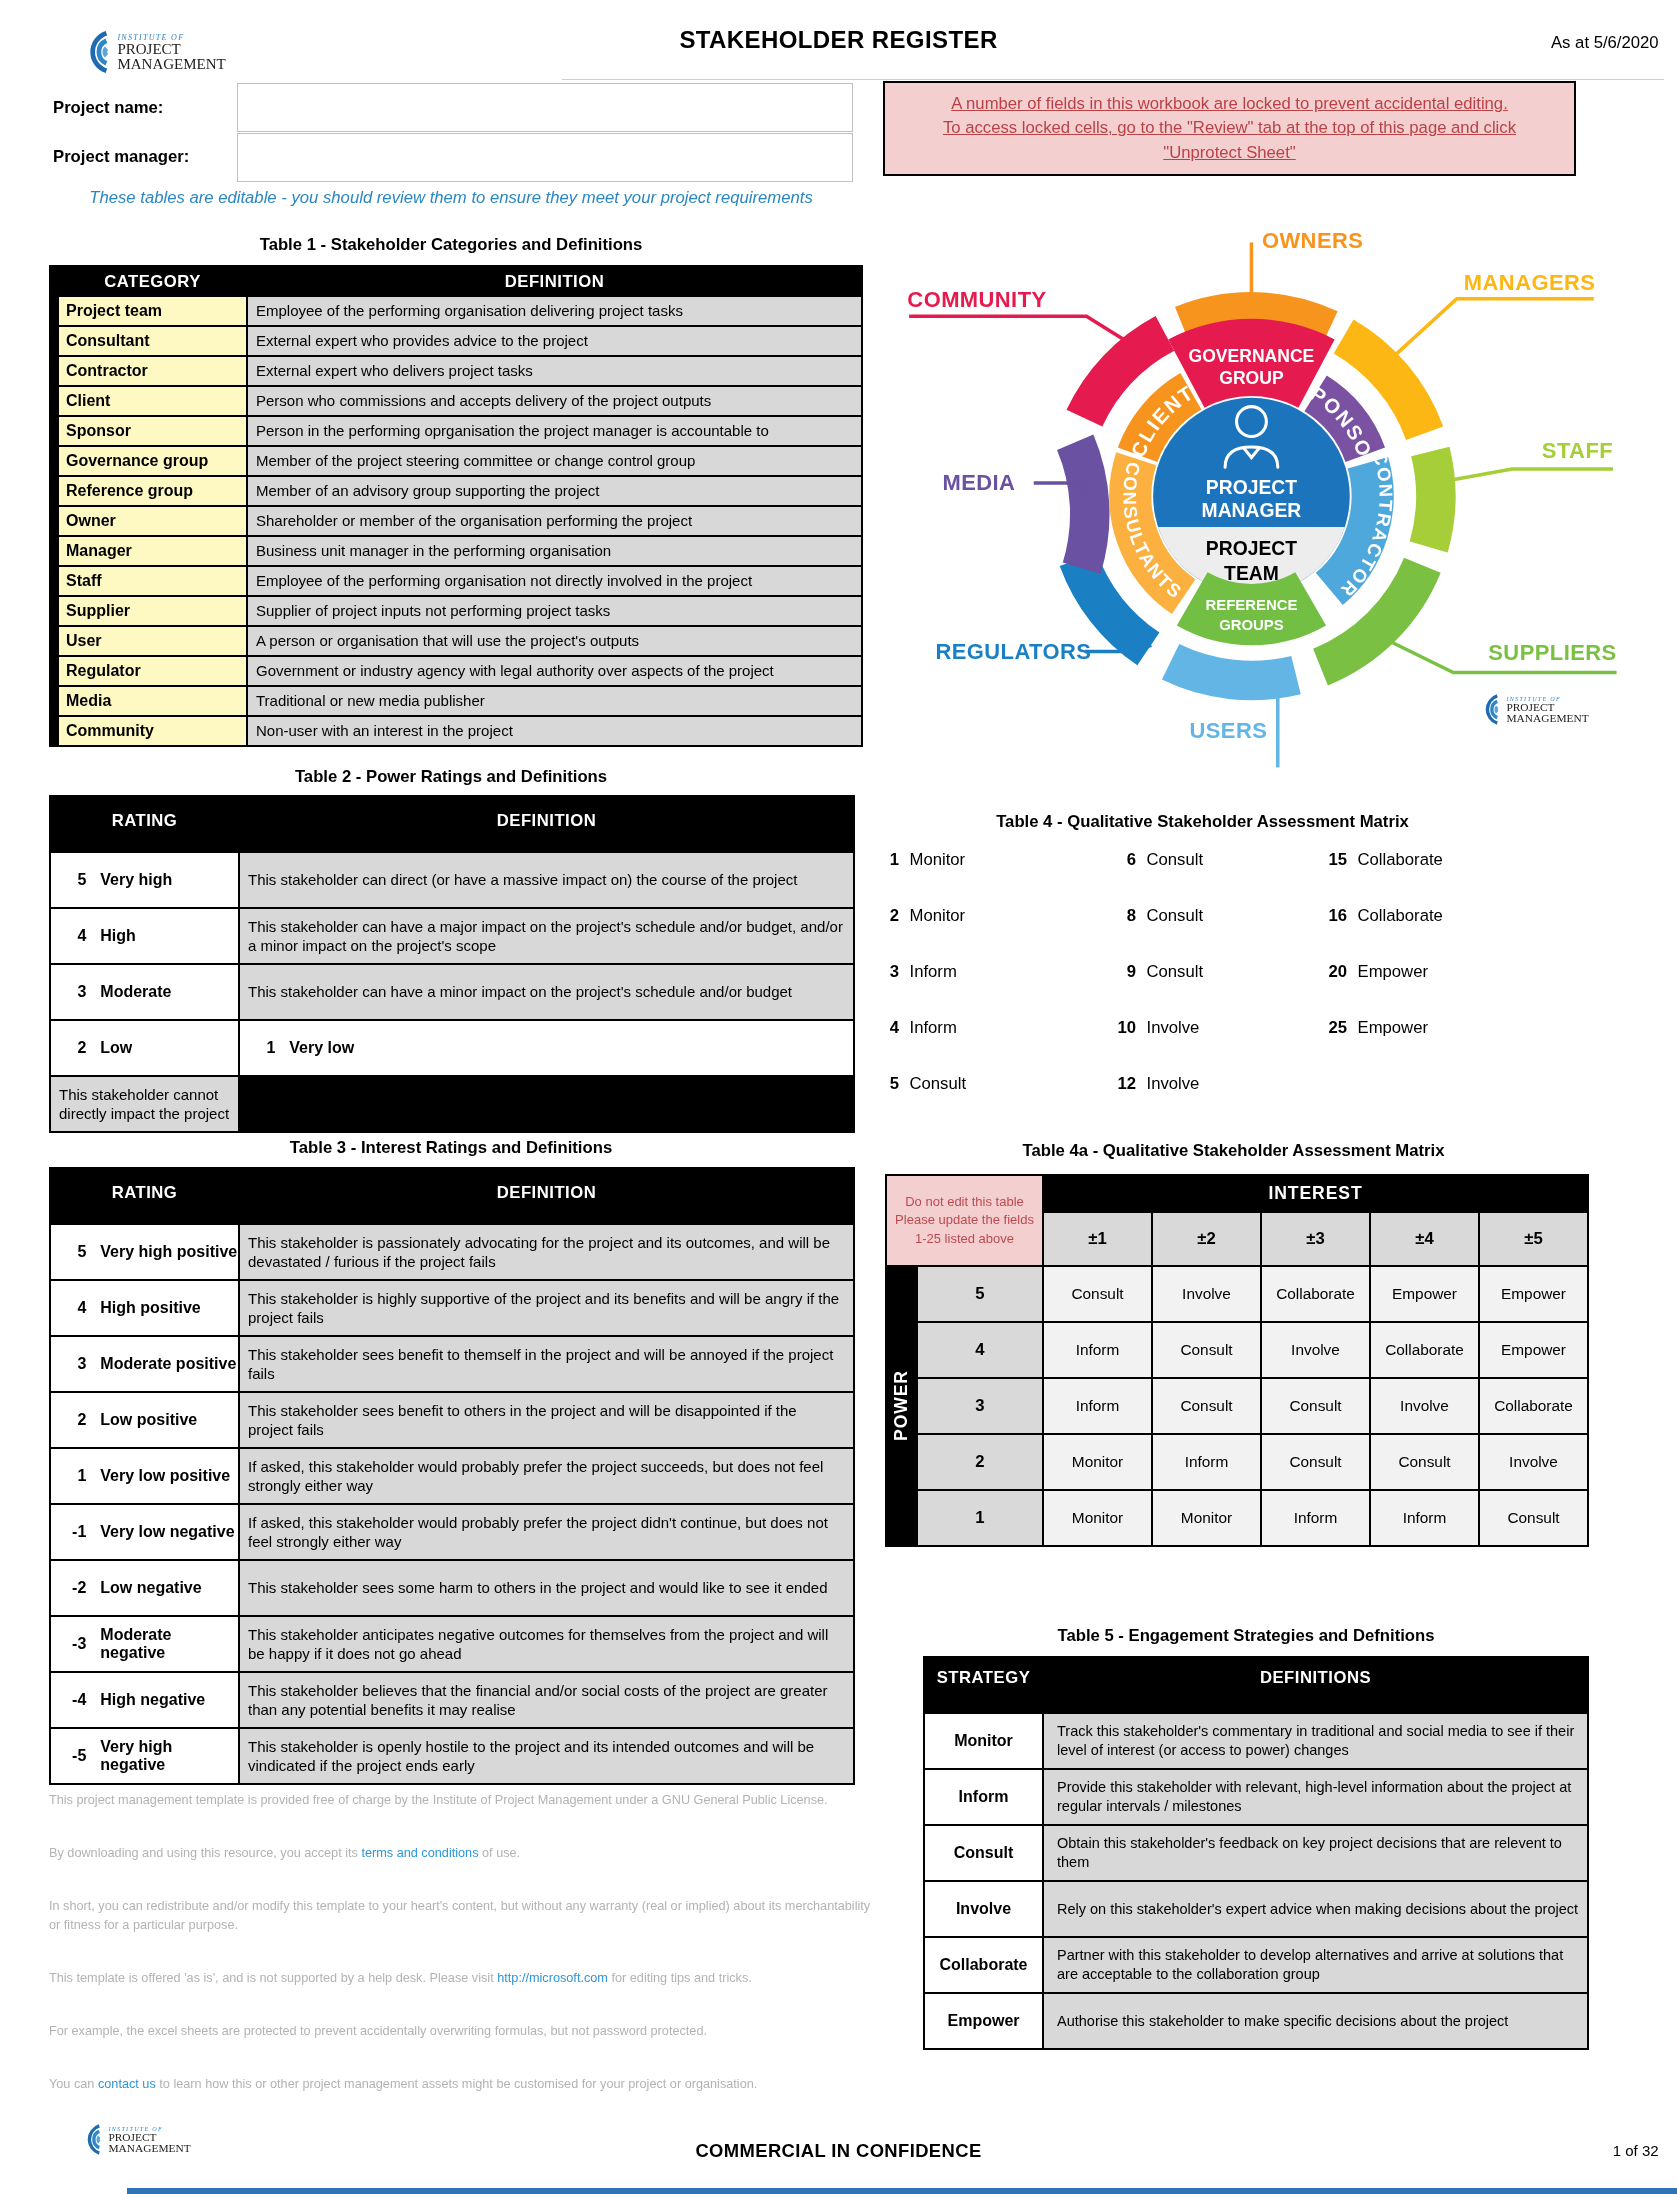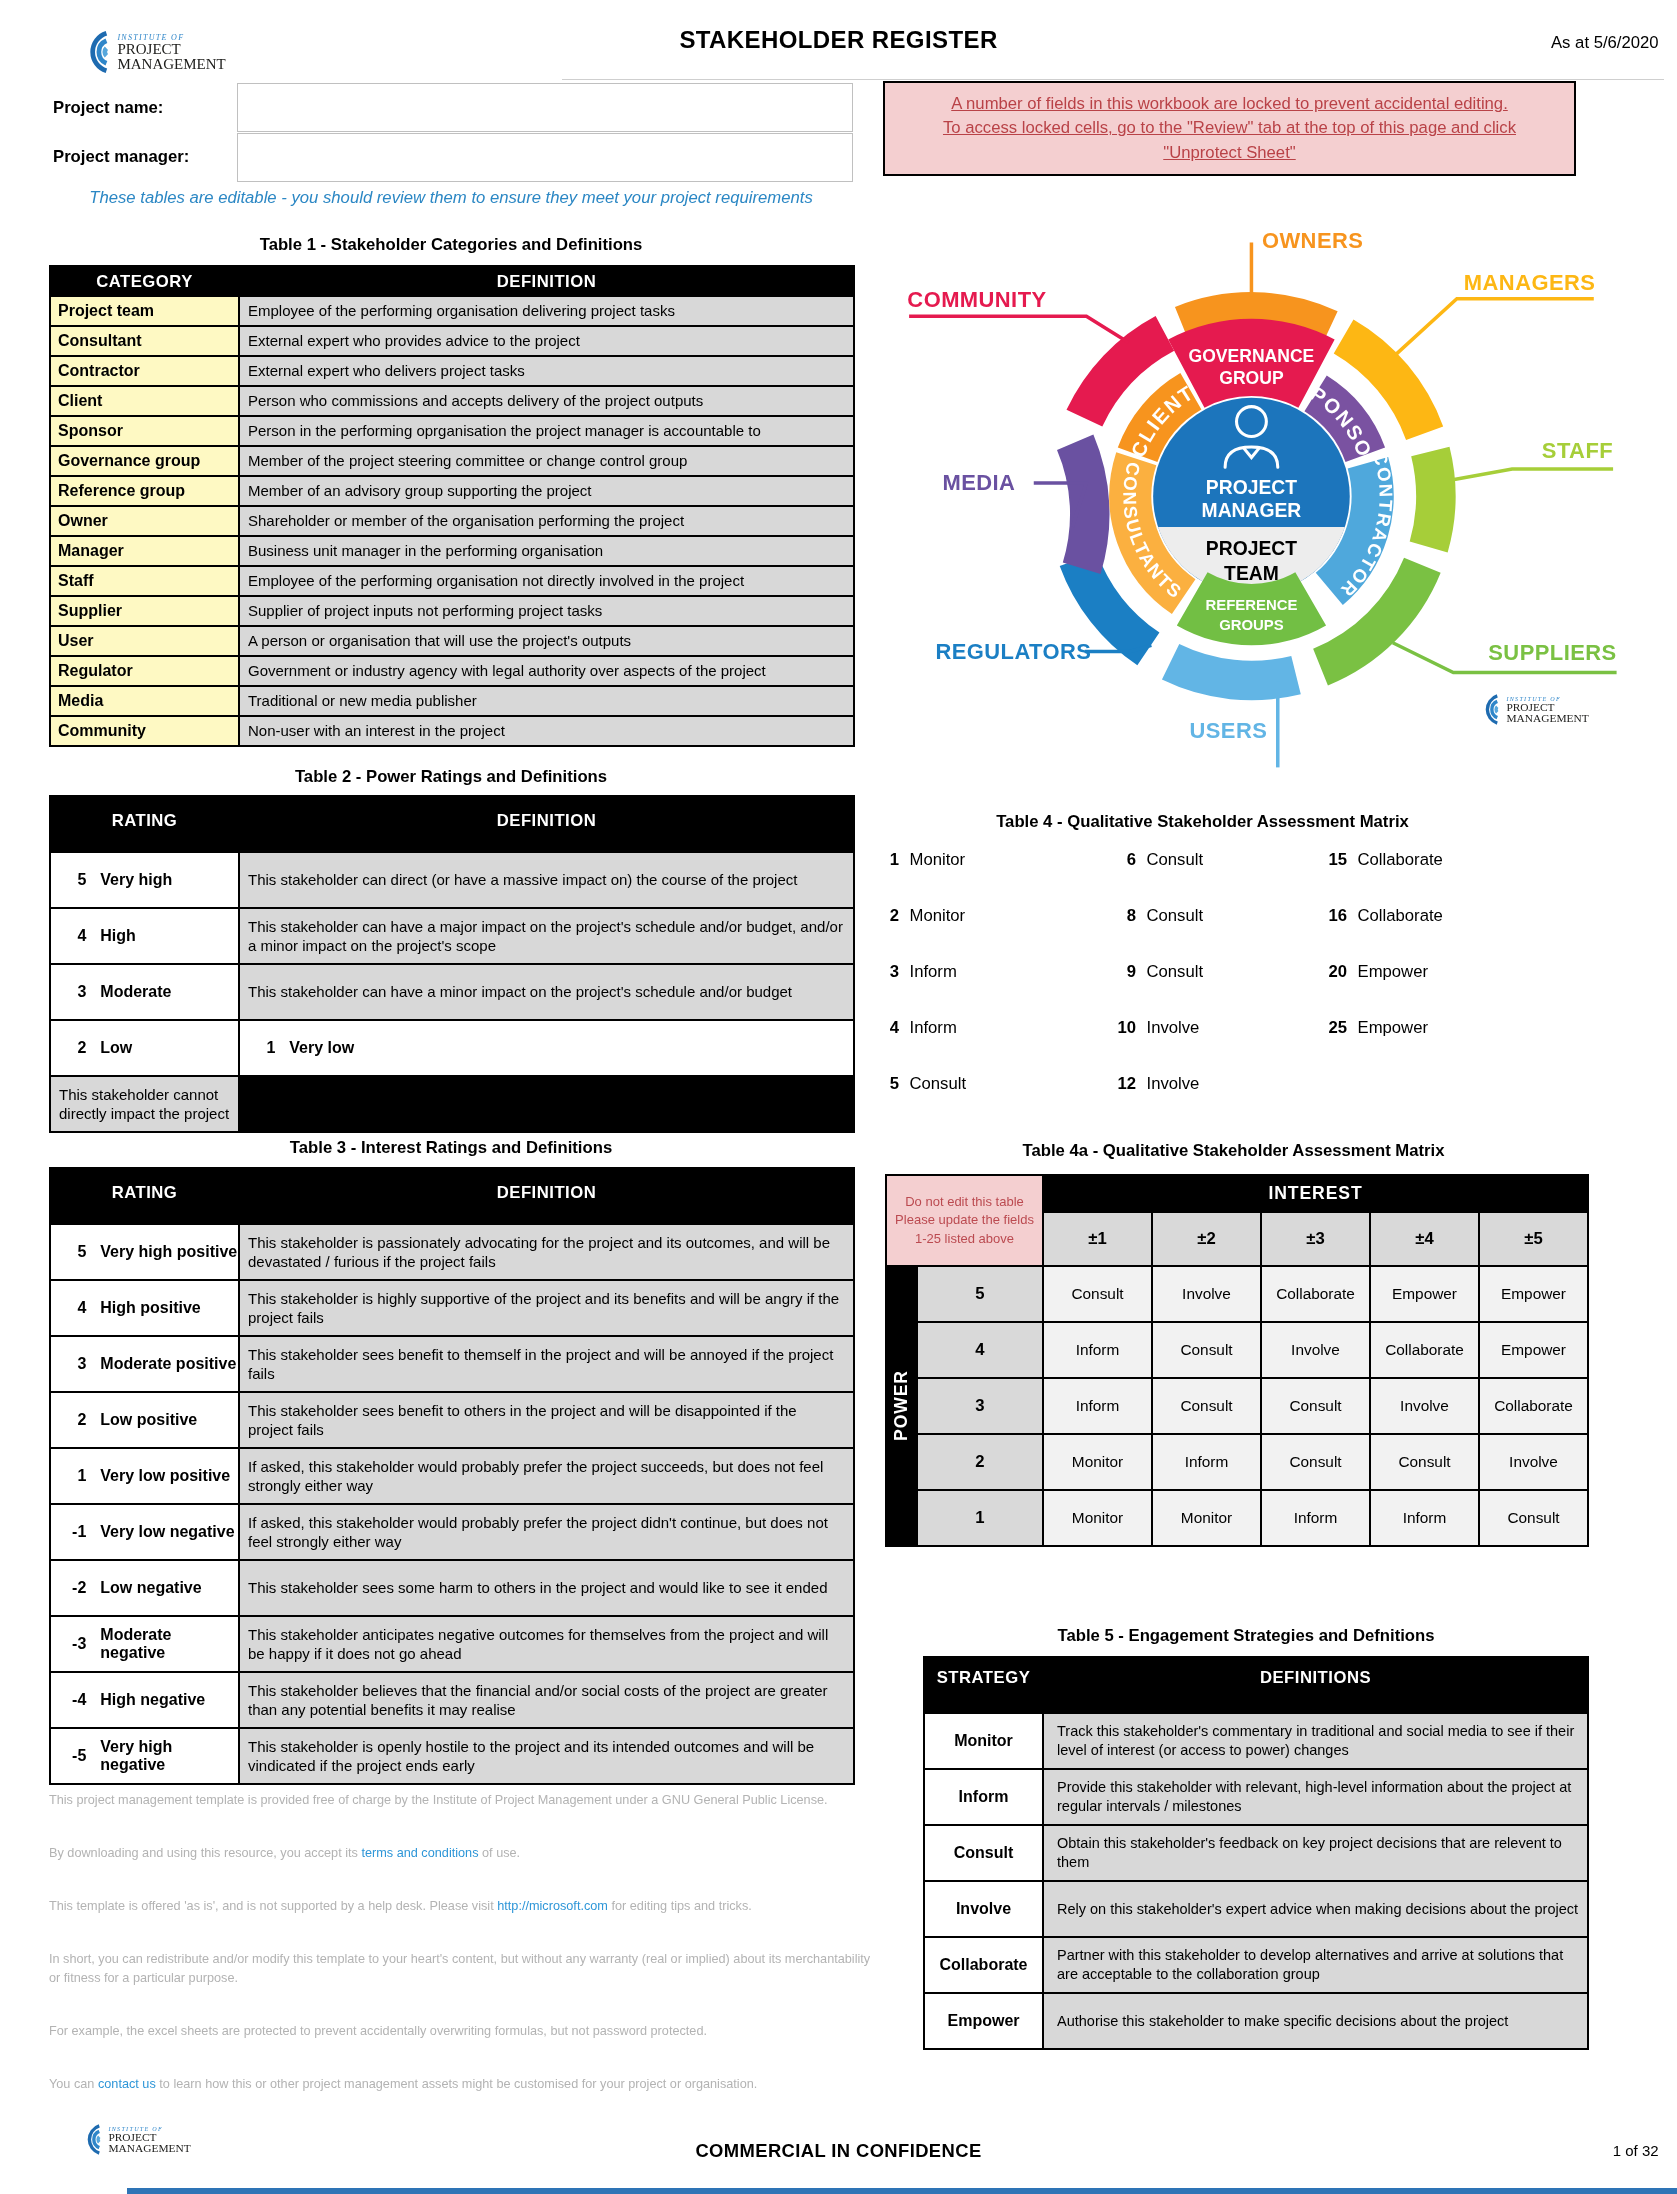--- a/index.html
+++ b/index.html
@@ -28,21 +28,21 @@
   .note{position:absolute;left:49px;top:188px;width:804px;text-align:center;color:#2b87c4;font-style:italic;font-size:16.7px;}
   
   .tbl-title{position:absolute;text-align:center;font-weight:bold;font-size:16.7px;}
   .tbl{position:absolute;display:grid;border:0.9px solid #000;background:#000;}
   .tbl>div{border:1.8px solid #000;box-sizing:border-box;}
   .th{background:#000;color:#fff;font-weight:bold;font-size:16.7px;display:flex;align-items:center;justify-content:center;letter-spacing:0.5px;}
   .cat{background:#fef9c3;font-weight:bold;font-size:16px;display:flex;align-items:center;padding:0 7px;}
   .def{background:#d8d8d8;font-size:15px;display:flex;align-items:center;padding:2.6px 8px;line-height:1.3;}
   .rate{background:#fff;font-weight:bold;font-size:16px;display:flex;align-items:center;padding-left:12.3px;gap:14px;}
   .rate .n{min-width:23px;text-align:right;}
-  .t1{grid-template-columns:189px 615px;grid-auto-rows:30px;}
+  .t1{grid-template-columns:189px 615px;grid-auto-rows:30px;padding-left:8px;}
   .t1 .th{height:32px;}
   .t23{grid-template-columns:189px 615px;grid-auto-rows:56px;}
   .t23 .th{height:49px;}
   .t5{grid-template-columns:119px 545px;grid-auto-rows:56px;}
   .t5 .th{height:42px;}
   .strat{background:#fff;font-weight:bold;font-size:16px;display:flex;align-items:center;justify-content:center;text-align:center;}
   .t5 .def{font-size:14.5px;padding-left:13px;}
   
   .t4col{position:absolute;top:0;}
   .t4item{height:56px;display:flex;align-items:flex-start;font-size:16.7px;}
@@ -436,22 +436,22 @@
       <div class="def">Rely on this stakeholder's expert advice when making decisions about the project</div>
     <div class="strat">Collaborate</div>
       <div class="def">Partner with this stakeholder to develop alternatives and arrive at solutions that are acceptable to the collaboration group</div>
     <div class="strat">Empower</div>
       <div class="def">Authorise this stakeholder to make specific decisions about the project</div>
   </div>
 
   <div class="foot">
     <p>This project management template is provided free of charge by the Institute of Project Management under a GNU General Public License.</p>
     <p><span>By downloading and using this resource, you accept its </span><a class="lnk">terms and conditions</a><span> of use.</span></p>
+    <p>In short, you can redistribute and/or modify this template to your heart's content, but without any warranty (real or implied) about its merchantability or fitness for a particular purpose.</p>
     <p><span>This template is offered 'as is', and is not supported by a help desk. Please visit </span><a class="lnk">http://microsoft.com</a><span> for editing tips and tricks.</span></p>
-    <p>In short, you can redistribute and/or modify this template to your heart's content, but without any warranty (real or implied) about its merchantability or fitness for a particular purpose.</p>
     <p>For example, the excel sheets are protected to prevent accidentally overwriting formulas, but not password protected.</p>
     <p><span>You can </span><a class="lnk">contact us</a><span> to learn how this or other project management assets might be customised for your project or organisation.</span></p>
   </div>
 
   <div class="logo logo--sm" style="left:81px;top:2123px;">
     <svg width="23" height="33" viewBox="0 0 34 46">
       <path d="M27,3 A21,21 0 0,0 27,43" fill="none" stroke="#1e6bb0" stroke-width="5"></path>
       <path d="M27,11 A13,13 0 0,0 27,35" fill="none" stroke="#2f86c9" stroke-width="5"></path>
       <path d="M27,19 A5.5,5.5 0 0,0 27,27" fill="none" stroke="#57a7dc" stroke-width="5"></path>
     </svg>

